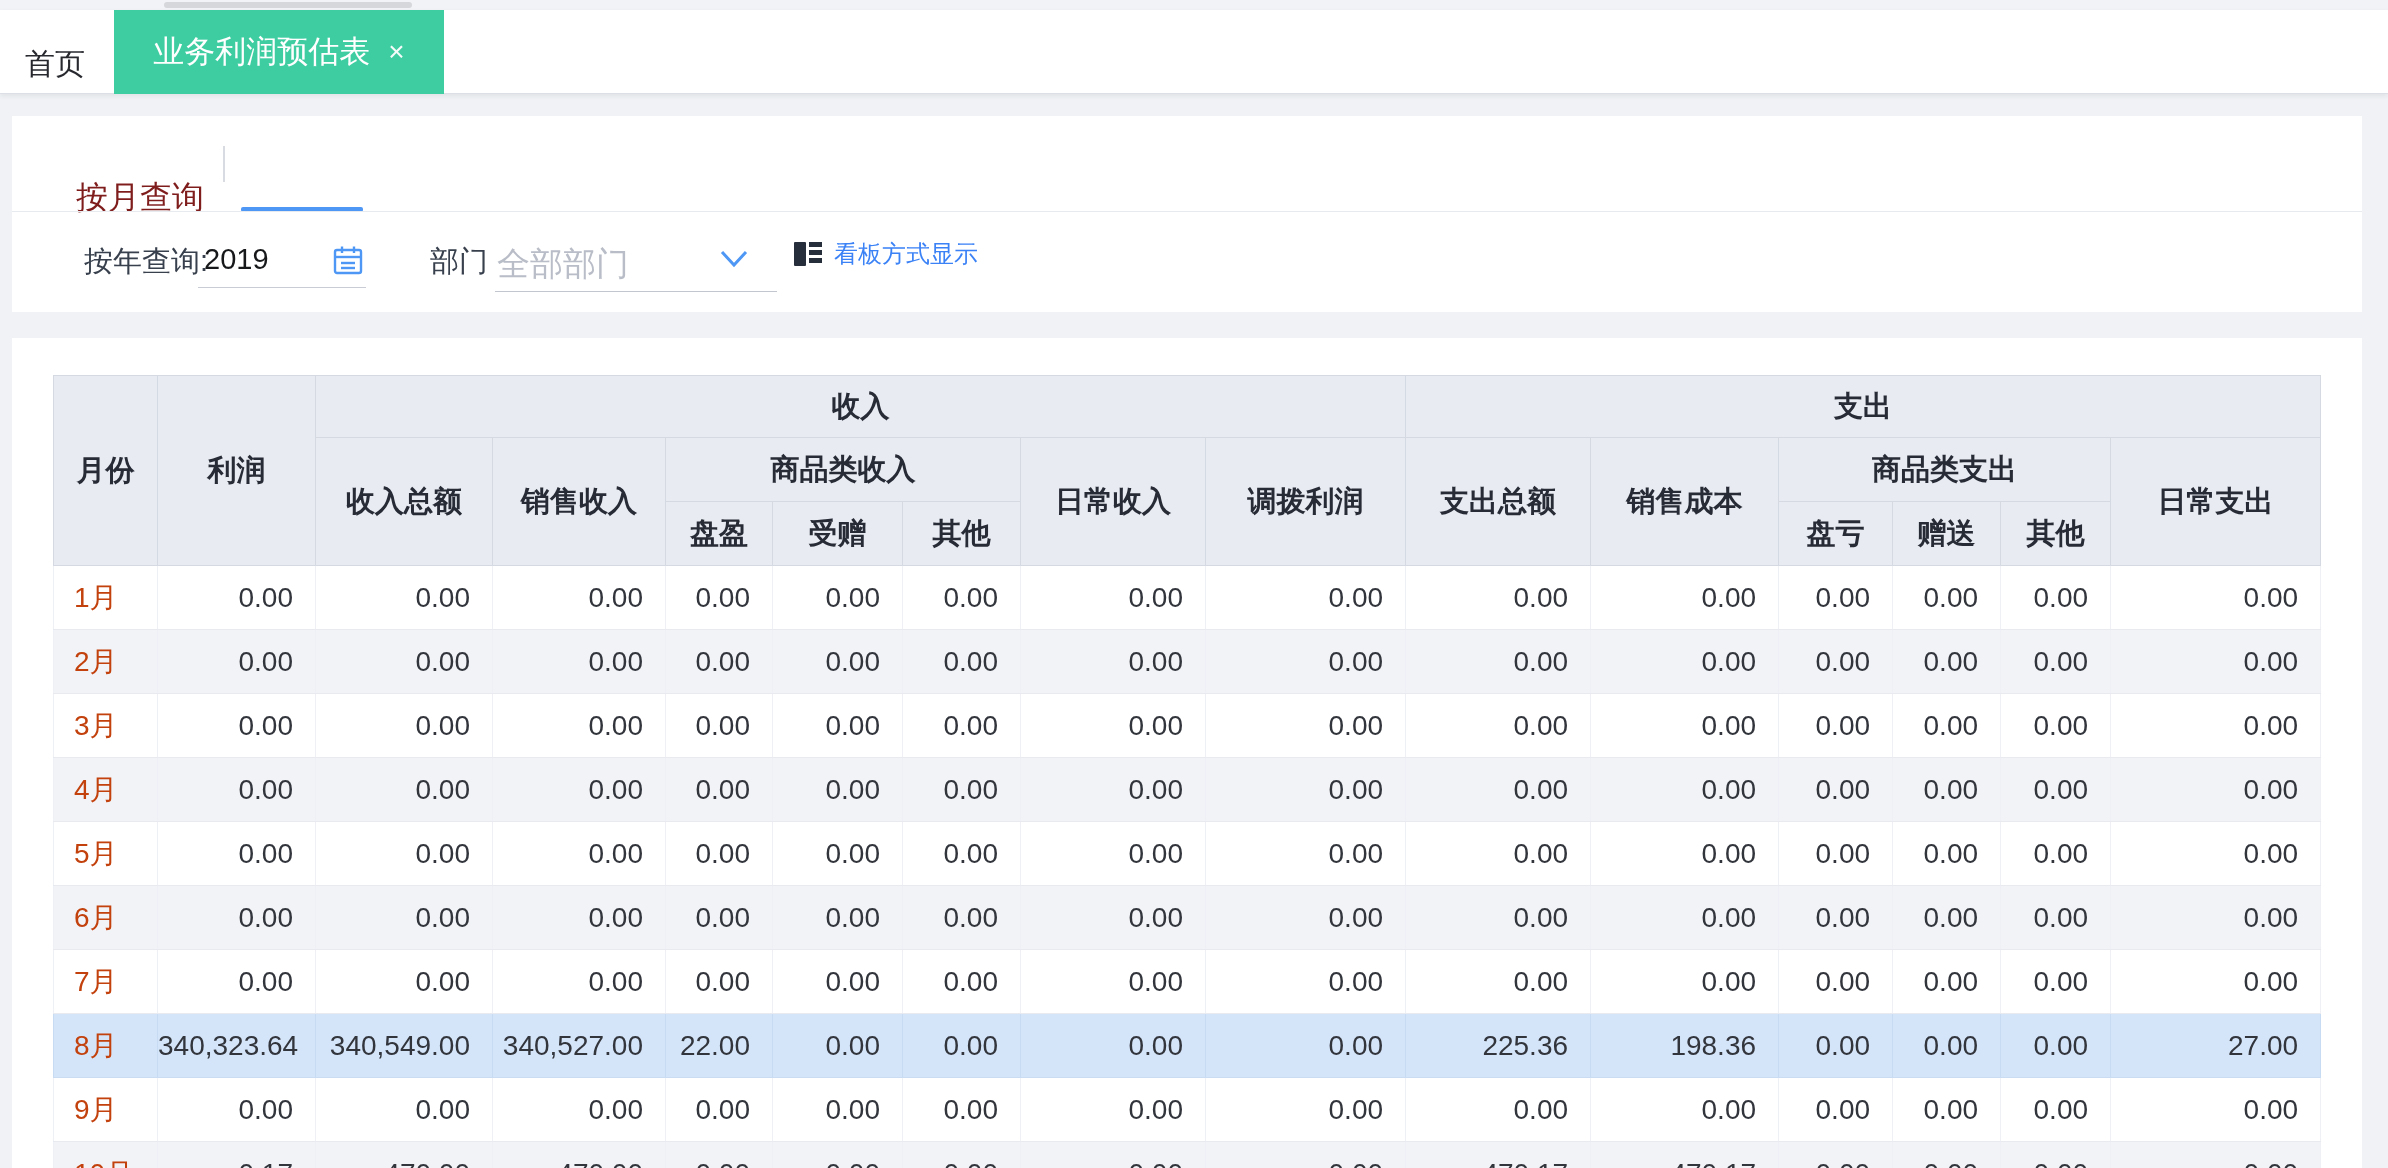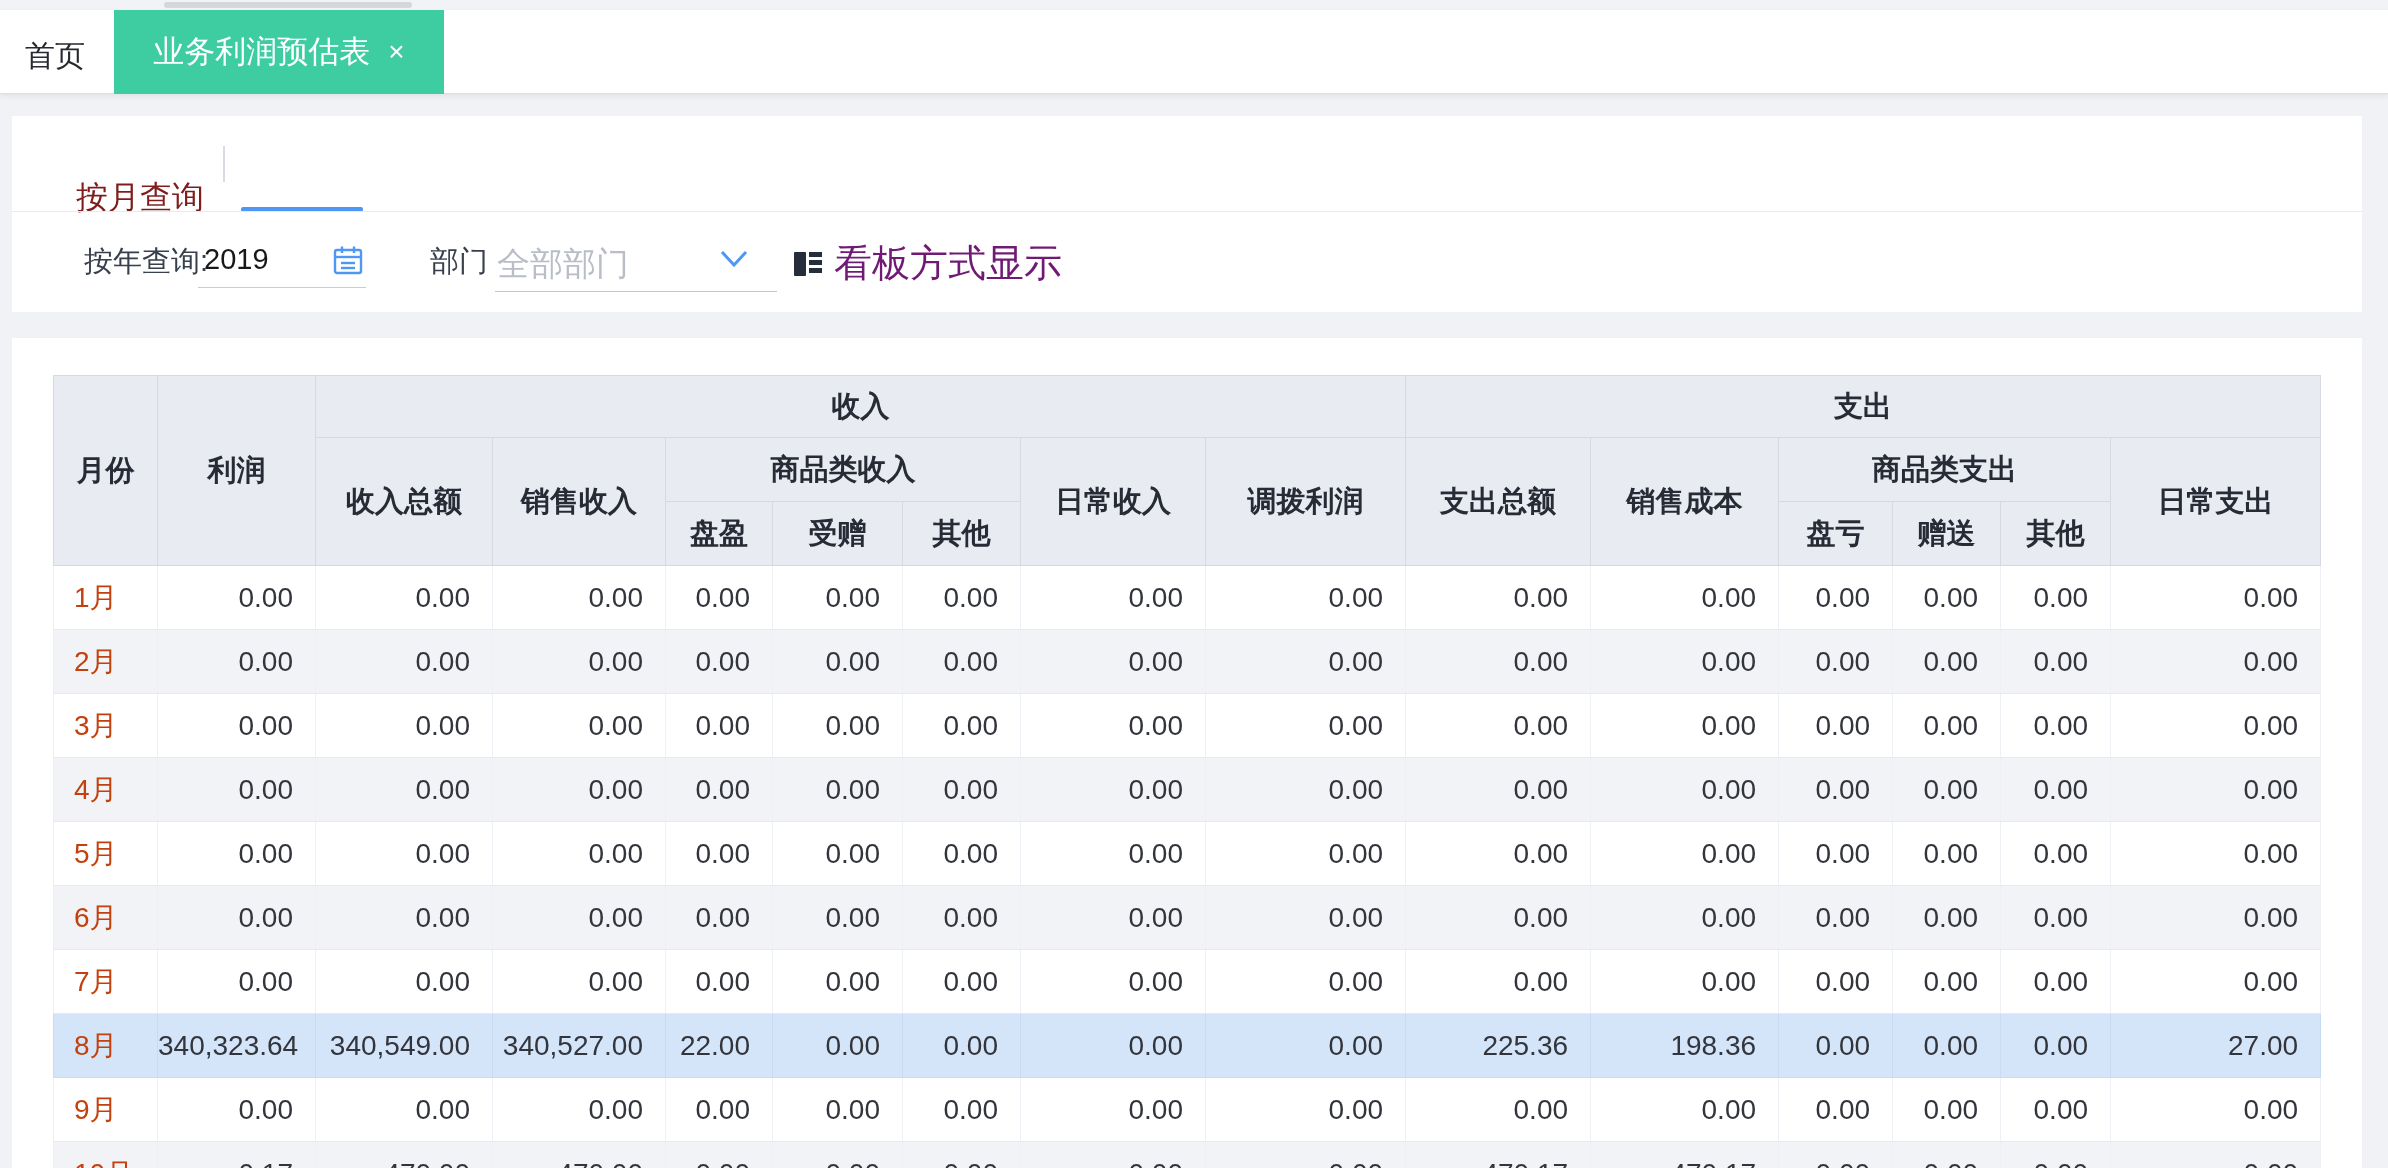--- a/index.html
+++ b/index.html
@@ -13,21 +13,21 @@
   html,body{width:2388px;height:1168px;overflow:hidden;}
   body{
     font-family:"Liberation Sans","DejaVu Sans",sans-serif;
     background:#f0f2f5;color:#303339;position:relative;
   }
   
   .topbar{position:absolute;left:0;top:0;width:2388px;height:10px;background:#f1f3f6;}
   .topbar-thumb{position:absolute;left:164px;top:2px;width:248px;height:6px;border-radius:3px;background:#d5d7db;}
   .tabstrip{position:absolute;left:0;top:10px;width:2388px;height:84px;background:#ffffff;
     border-bottom:1px solid #dcdfe6;box-shadow:0 2px 5px rgba(40,50,70,.08);}
-  .tab-home{position:absolute;left:23px;top:4px;height:84px;line-height:84px;font-size:30px;color:#27292f;padding:0 2px;cursor:pointer;}
+  .tab-home{position:absolute;left:23px;top:12px;height:84px;line-height:84px;font-size:30px;color:#27292f;padding:0 2px;cursor:pointer;}
   .tab-active{position:absolute;left:114px;top:0;width:330px;height:84px;background:var(--accent_green);
     display:flex;align-items:center;justify-content:center;gap:18px;color:#fff;cursor:pointer;}
   .tab-active .t-label{font-size:31px;}
   .tab-active .t-close{font-size:28px;line-height:1;opacity:.95;cursor:pointer;}
   
   .panel{position:absolute;background:#fff;}
   .panel-query{left:12px;top:116px;width:2350px;height:196px;}
   .panel-table{left:12px;top:338px;width:2350px;height:830px;}
   
   .qtabs-divider{position:absolute;left:0;top:95px;width:100%;height:1px;background:#e7eaef;}
@@ -42,21 +42,21 @@
   .year-input-wrap{position:absolute;left:186px;top:116px;width:168px;height:56px;border-bottom:1px solid #c9ccd4;}
   .year-input{border:none;outline:none;width:100px;height:54px;font-size:29px;color:#17181a;background:transparent;
     font-family:"Liberation Sans","DejaVu Sans",sans-serif;padding-left:6px;}
   .cal-icon{position:absolute;right:2px;top:12px;width:32px;height:32px;}
   .f-dept-label{left:418px;}
   .dept-select{position:absolute;left:483px;top:116px;width:282px;height:60px;border-bottom:1px solid #c2c6cе;border-bottom:1px solid #c2c6ce;cursor:pointer;}
   .dept-placeholder{position:absolute;left:2px;top:10px;font-size:33px;color:#b9bdc7;}
   .dept-chevron{position:absolute;right:28px;top:16px;width:30px;height:22px;}
   .kanban{position:absolute;left:780px;top:122px;display:flex;align-items:center;gap:10px;cursor:pointer;}
   .kanban-icon{width:32px;height:32px;}
-  .kanban-label{font-size:38px;color:#701a75;}
+  .kanban-label{font-size:24px;color:#3b82f6;}
   
   .tbl-wrap{position:absolute;left:41px;top:37px;}
   table{border-collapse:collapse;table-layout:fixed;width:2267px;font-size:28px;}
   thead th{
     background:var(--header_bg);color:#272b35;font-weight:bold;font-size:29px;
     border:1px solid #d5d9e2;text-align:center;vertical-align:middle;
   }
   thead tr.h1 th{height:62px;}
   thead tr.h2 th{height:64px;}
   thead tr.h3 th{height:64px;}

